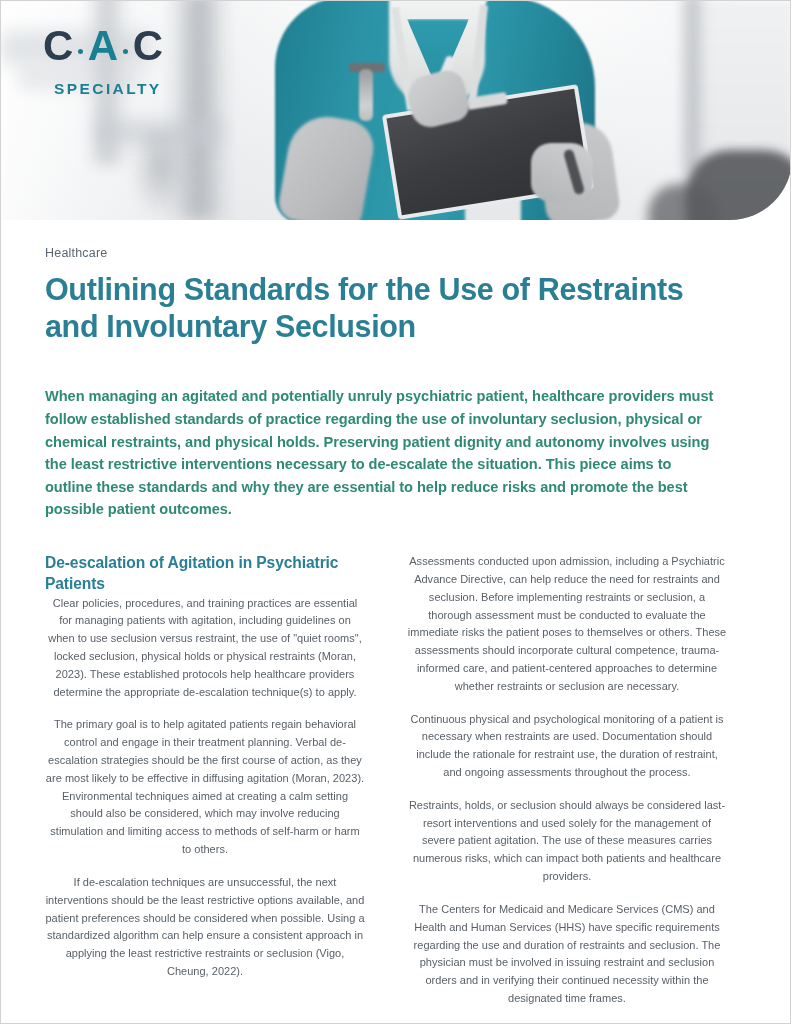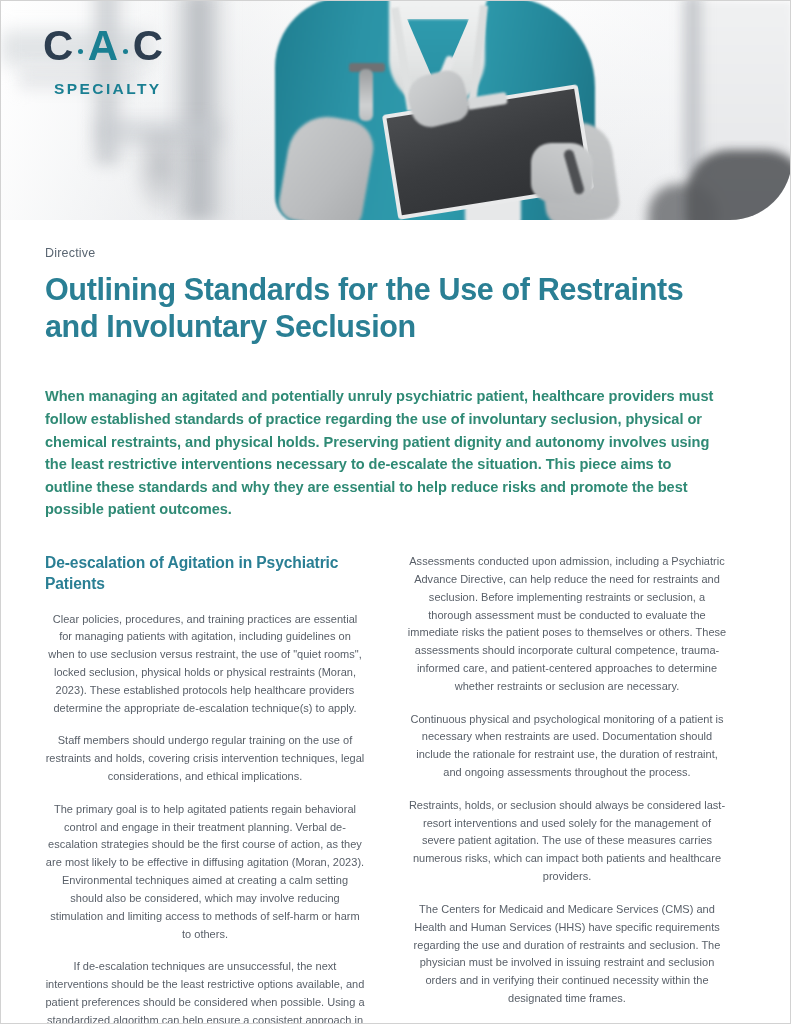--- a/index.html
+++ b/index.html
@@ -330,21 +330,20 @@
     gap: 42px;
     margin-top: 32px;
   }
   .col { width: 320px; }
 
   .section-heading {
     font-size: 15.6px;
     font-weight: 700;
     line-height: 1.33;
     color: #2a7f94;
-    margin-bottom: 16px;
     letter-spacing: -0.1px;
   }
 
   .body-p {
     font-size: 11px;
     line-height: 1.62;
     color: #585f68;
     margin-bottom: 15px;
     letter-spacing: 0.02px;
     text-align: center;
@@ -396,32 +395,31 @@
         <span class="logo-a">A</span>
         <span class="logo-dot"></span>
         <span class="logo-c">C</span>
       </div>
       <div class="logo-sub">SPECIALTY</div>
     </div>
   </div>
 
   <div class="content">
 
-    <div class="eyebrow">Directive</div>
+    <div class="eyebrow">Healthcare</div>
 
     <h1 class="title">Outlining Standards for the Use of Restraints and Involuntary Seclusion</h1>
 
     <p class="intro">When managing an agitated and potentially unruly psychiatric patient, healthcare providers must follow established standards of practice regarding the use of involuntary seclusion, physical or chemical restraints, and physical holds. Preserving patient dignity and autonomy involves using the least restrictive interventions necessary to de-escalate the situation. This piece aims to outline these standards and why they are essential to help reduce risks and promote the best possible patient outcomes.</p>
 
     <div class="columns">
 
       <div class="col col-left">
         <h2 class="section-heading">De-escalation of Agitation in Psychiatric Patients</h2>
         <p class="body-p">Clear policies, procedures, and training practices are essential for managing patients with agitation, including guidelines on when to use seclusion versus restraint, the use of "quiet rooms", locked seclusion, physical holds or physical restraints (Moran, 2023). These established protocols help healthcare providers determine the appropriate de-escalation technique(s) to apply.</p>
-        <p class="body-p">Staff members should undergo regular training on the use of restraints and holds, covering crisis intervention techniques, legal considerations, and ethical implications.</p>
         <p class="body-p">The primary goal is to help agitated patients regain behavioral control and engage in their treatment planning. Verbal de-escalation strategies should be the first course of action, as they are most likely to be effective in diffusing agitation (Moran, 2023). Environmental techniques aimed at creating a calm setting should also be considered, which may involve reducing stimulation and limiting access to methods of self-harm or harm to others.</p>
         <p class="body-p">If de-escalation techniques are unsuccessful, the next interventions should be the least restrictive options available, and patient preferences should be considered when possible. Using a standardized algorithm can help ensure a consistent approach in applying the least restrictive restraints or seclusion (Vigo, Cheung, 2022).</p>
       </div>
 
       <div class="col col-right">
         <p class="body-p">Assessments conducted upon admission, including a Psychiatric Advance Directive, can help reduce the need for restraints and seclusion. Before implementing restraints or seclusion, a thorough assessment must be conducted to evaluate the immediate risks the patient poses to themselves or others. These assessments should incorporate cultural competence, trauma-informed care, and patient-centered approaches to determine whether restraints or seclusion are necessary.</p>
         <p class="body-p">Continuous physical and psychological monitoring of a patient is necessary when restraints are used. Documentation should include the rationale for restraint use, the duration of restraint, and ongoing assessments throughout the process.</p>
         <p class="body-p">Restraints, holds, or seclusion should always be considered last-resort interventions and used solely for the management of severe patient agitation. The use of these measures carries numerous risks, which can impact both patients and healthcare providers.</p>
         <p class="body-p">The Centers for Medicaid and Medicare Services (CMS) and Health and Human Services (HHS) have specific requirements regarding the use and duration of restraints and seclusion. The physician must be involved in issuing restraint and seclusion orders and in verifying their continued necessity within the designated time frames.</p>
       </div>

